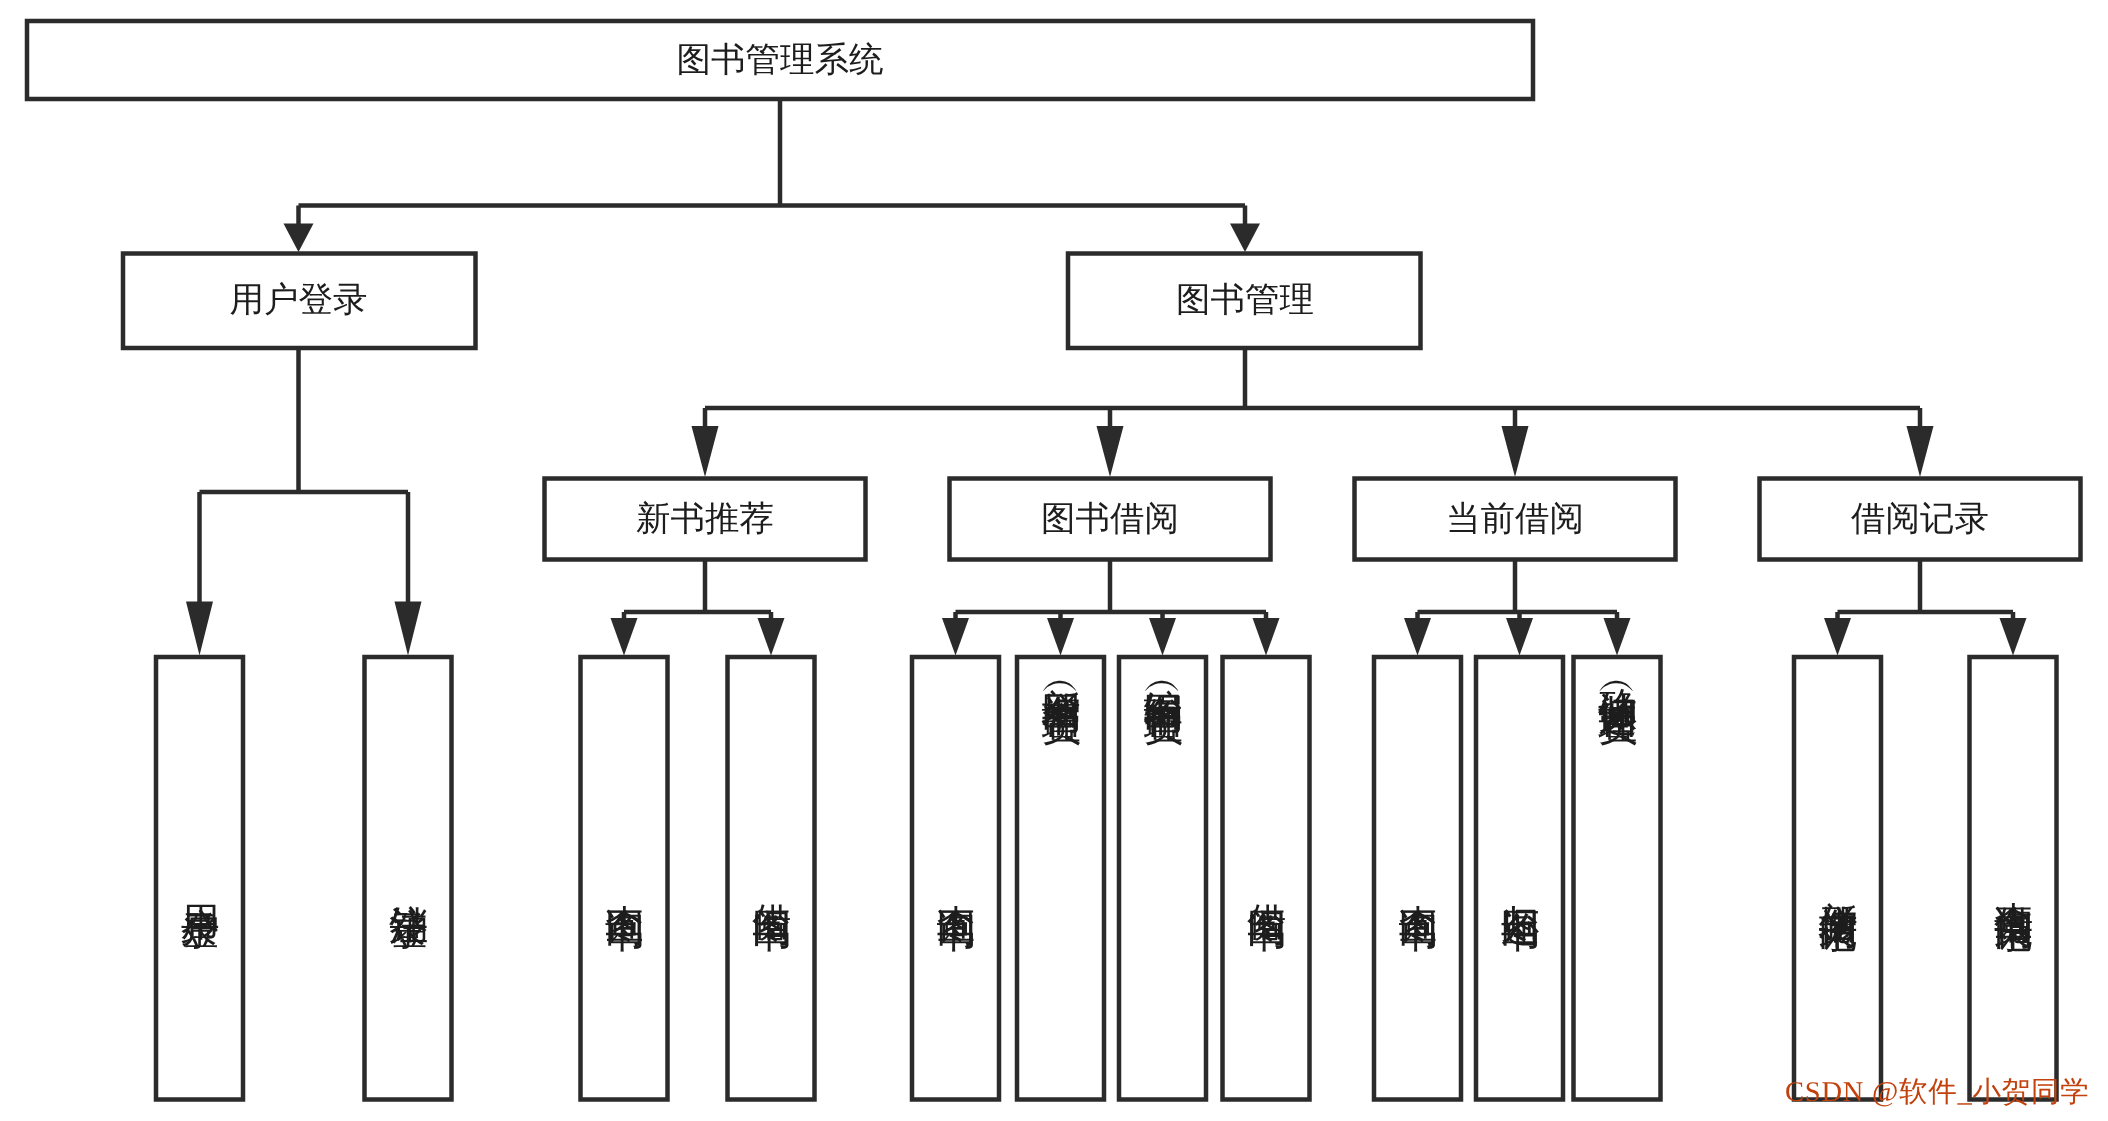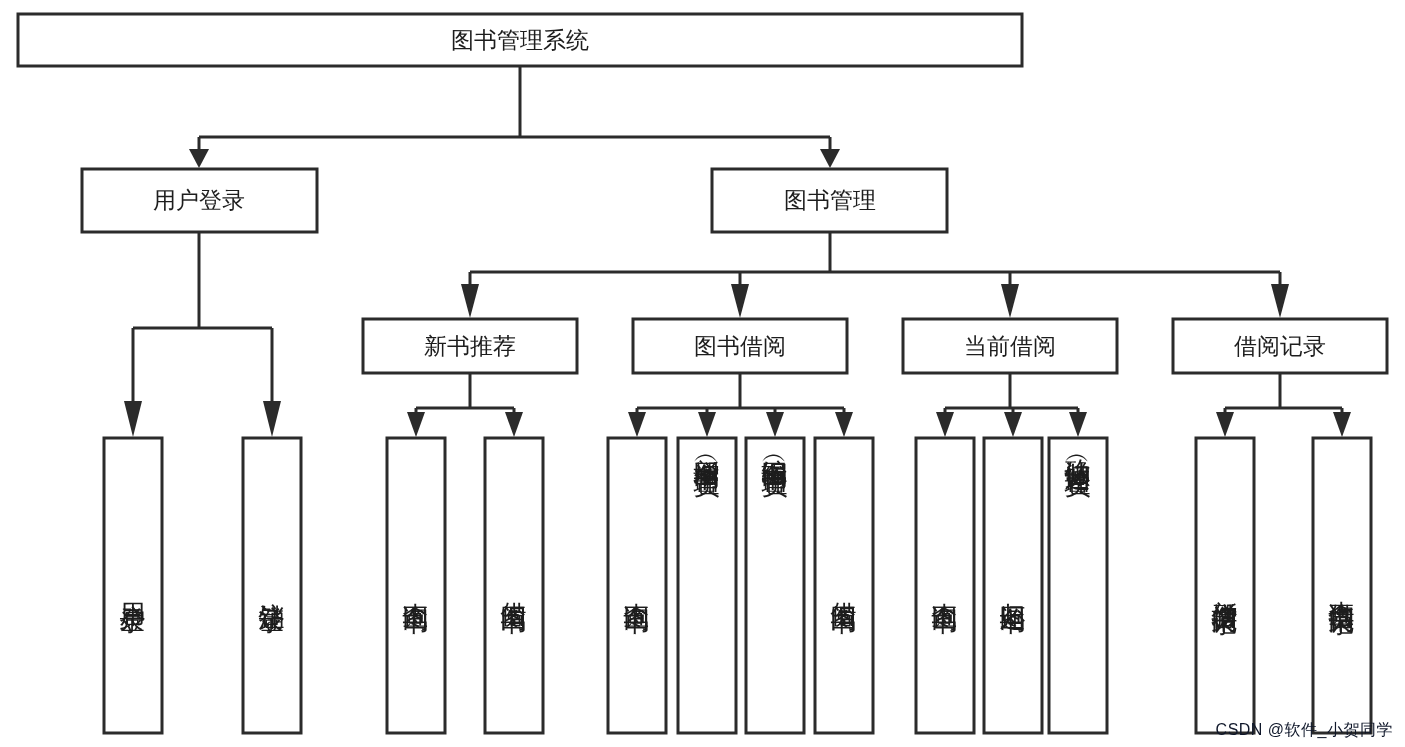--- a/index.html
+++ b/index.html
@@ -64,23 +64,23 @@
     font-size: 26px;
     line-height: 1.08;
     letter-spacing: 2px;
     color: #1d1d1d;
     white-space: nowrap;
   }
   #watermark {
     position: absolute;
     right: 12px;
     bottom: 6px;
-    font-family: Liberation Sans, sans-serif;
-    font-size: 16px;
-    color: #0f172a;
+    font-family: Liberation Serif, serif;
+    font-size: 19px;
+    color: #c2410c;
     white-space: nowrap;
     letter-spacing: 0.5px;
   }
 </style>
 </head>
 <body>
 
 <div id="diagram-root">
 
   <svg id="tree-svg" viewBox="0 0 1405 747" xmlns="http://www.w3.org/2000/svg">

